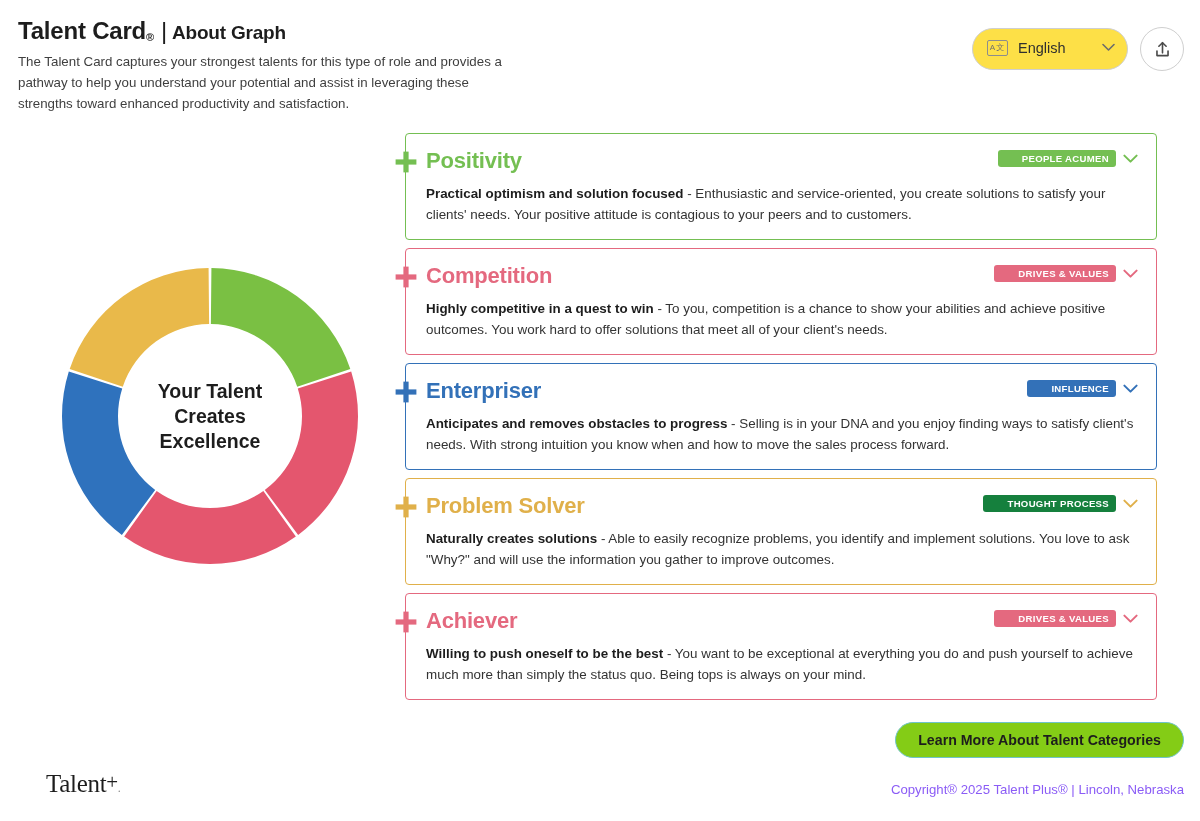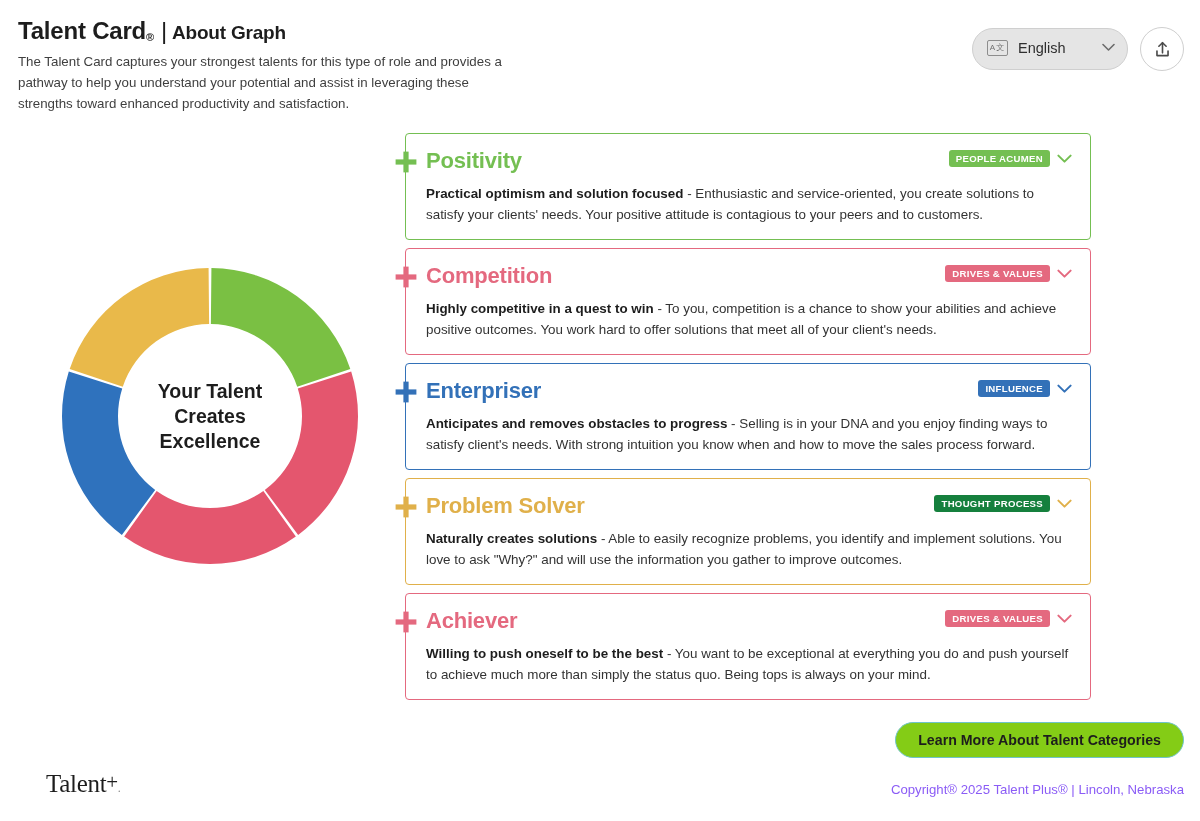--- a/index.html
+++ b/index.html
@@ -63,21 +63,21 @@
   .lang-select {
     display: flex;
     align-items: center;
     gap: 10px;
     width: 156px;
     height: 42px;
     box-sizing: border-box;
     padding: 0 12px 3px 14px;
     border: 1px solid #cfcfcf;
     border-radius: 21px;
-    background: #e5e5e5;
+    background: #fde047;
     cursor: pointer;
   }
   .translate-icon {
     width: 19px; height: 14px;
     border: 1.3px solid #8d8d8d;
     border-radius: 2px;
     display: flex;
     align-items: center;
     justify-content: center;
     font-size: 8px;
@@ -124,21 +124,21 @@
     font-weight: bold;
     color: #1d1d1d;
     line-height: 25px;
     text-align: center;
   }
 
   
   .cards {
     position: absolute;
     left: 405px; top: 133px;
-    width: 686px;
+    width: 752px;
   }
   .card {
     position: relative;
     box-sizing: border-box;
     border: 1.6px solid #cccccc;
     border-radius: 4px;
     background: #fff;
     padding: 14px 18px 14px 20px;
     margin-bottom: 8px;
     min-height: 104px;
@@ -159,21 +159,21 @@
     align-items: center;
     gap: 7px;
     margin-top: 2px;
   }
   .badge {
     display: inline-block;
     color: #ffffff;
     font-size: 9.6px;
     font-weight: bold;
     letter-spacing: 0.3px;
-    padding: 3px 7px 3px 7px;
+    padding: 3px 7px 3px 24px;
     border-radius: 3px;
     white-space: nowrap;
     line-height: 11px;
   }
   .card-body {
     margin-top: 9px;
     font-size: 13.4px;
     line-height: 21px;
     color: #333333;
   }

